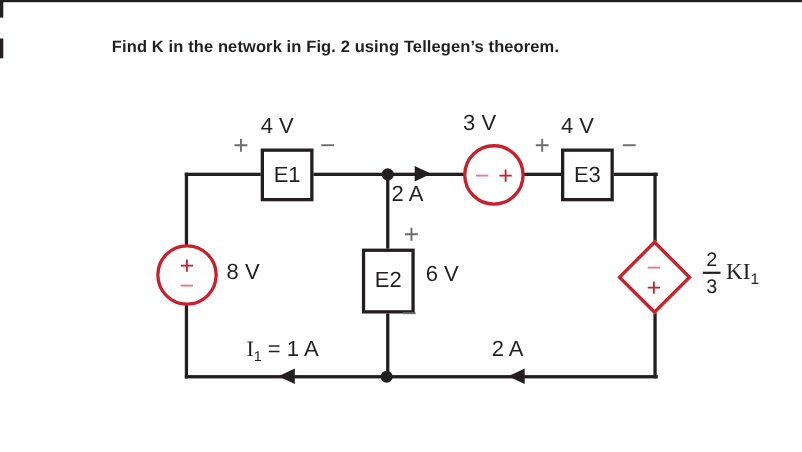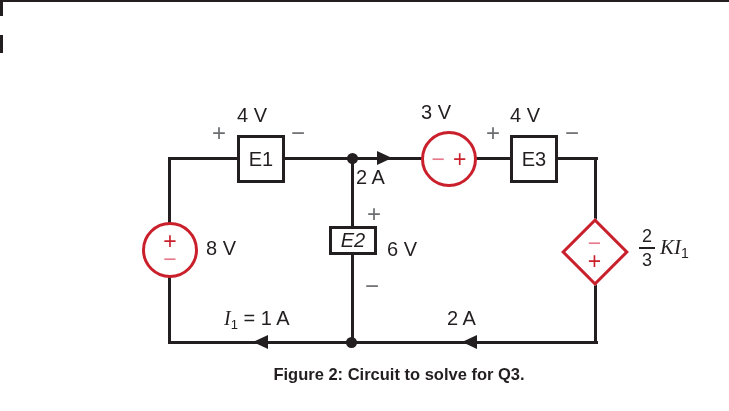--- a/index.html
+++ b/index.html
@@ -35,58 +35,59 @@
   .diamond-inner{transform:rotate(-45deg);display:flex;flex-direction:column;
     align-items:center;gap:1px;}
   .sign{font-size:23px;line-height:17px;font-weight:400;}
   .sign.red{color:var(--source-red,#c9202c);}
   .sign.pink{color:var(--source-pink,#e8788b);}
   .gray-sign{position:absolute;font-size:24px;line-height:26px;
     color:var(--sign-gray,#6d6e71);font-weight:400;}
   .lbl{position:absolute;font-size:20px;white-space:nowrap;}
   .lbl.centered{}
   .lbl sub{font-size:13px;vertical-align:-4px;line-height:0;}
-  .math-i{font-style:italic;font-family:"Liberation Serif",serif;}
+  .math-i{font-family:"Liberation Serif",serif;}
   .dep-label{position:absolute;display:flex;align-items:center;gap:5px;}
   .frac{display:inline-flex;flex-direction:column;align-items:center;
     font-size:18px;line-height:1.12;font-weight:500;}
   .frac .num{border-bottom:2px solid var(--ink,#231f20);padding:0 3px 1px 3px;}
   .frac .den{padding-top:1px;}
   .gain{font-size:21px;font-weight:500;}
   .gain sub{font-size:14px;vertical-align:-4px;}
 </style>
 </head>
 <body>
 
 <div class="page">
 
   <div class="artifact" style="left:0;top:0;width:729px;height:2px;"></div>
   <div class="artifact" style="left:0;top:0;width:3px;height:16px;"></div>
   <div class="artifact" style="left:0;top:35px;width:3px;height:18px;"></div>
 
+  <div class="title">Find K in the network in Fig. 2 using Tellegen’s theorem.</div>
 
   <div>
 
     <div class="wire" style="left:168px;top:157px;width:430px;height:3px;"></div>
     <div class="wire" style="left:168px;top:341px;width:430px;height:3px;"></div>
     <div class="wire" style="left:168px;top:157px;width:3px;height:187px;"></div>
     <div class="wire" style="left:351px;top:157px;width:3px;height:187px;"></div>
     <div class="wire" style="left:594px;top:157px;width:3px;height:187px;"></div>
 
     <div class="dot" style="left:347px;top:153px;"></div>
     <div class="dot" style="left:346px;top:337px;"></div>
 
     <div class="arrow-right" style="left:377px;top:151px;"></div>
     <div class="arrow-left" style="left:253px;top:335px;"></div>
     <div class="arrow-left" style="left:462px;top:335px;"></div>
 
     <div class="ebox" style="left:237px;top:135px;">
       <span>E1</span>
     </div>
-    <div class="ebox" style="left:329px;top:226px;height:29px;font-style:italic;">
+    <div class="ebox" style="left:329px;top:226px;height:59px;">
       <span>E2</span>
     </div>
     <div class="ebox" style="left:510px;top:135px;">
       <span>E3</span>
     </div>
 
     <div class="circle-source vertical" style="left:142px;top:222px;">
       <span class="sign red">+</span>
       <span class="sign pink">−</span>
     </div>
@@ -125,15 +126,14 @@
     <div class="dep-label" style="left:639px;top:226px;">
       <span class="frac">
         <span class="num">2</span>
         <span class="den">3</span>
       </span>
       <span class="gain"><span class="math-i">KI</span><sub>1</sub></span>
     </div>
 
   </div>
 
-  <div class="caption">Figure 2: Circuit to solve for Q3.</div>
 
 </div>
 
 </body></html>

